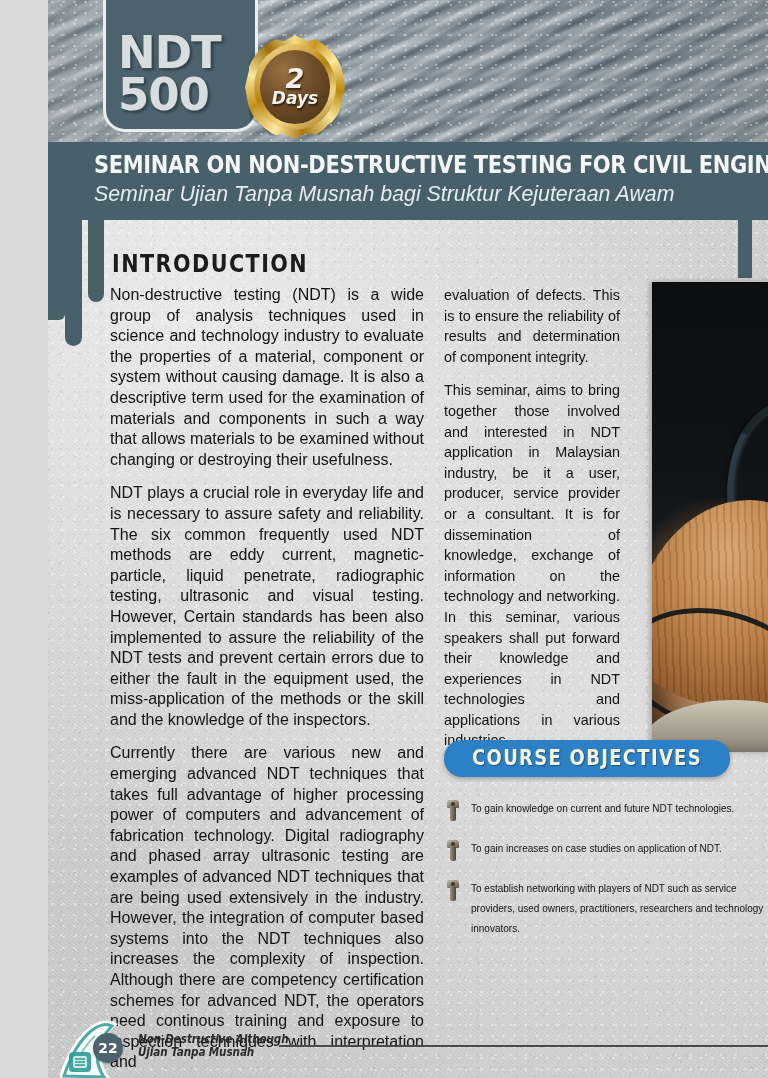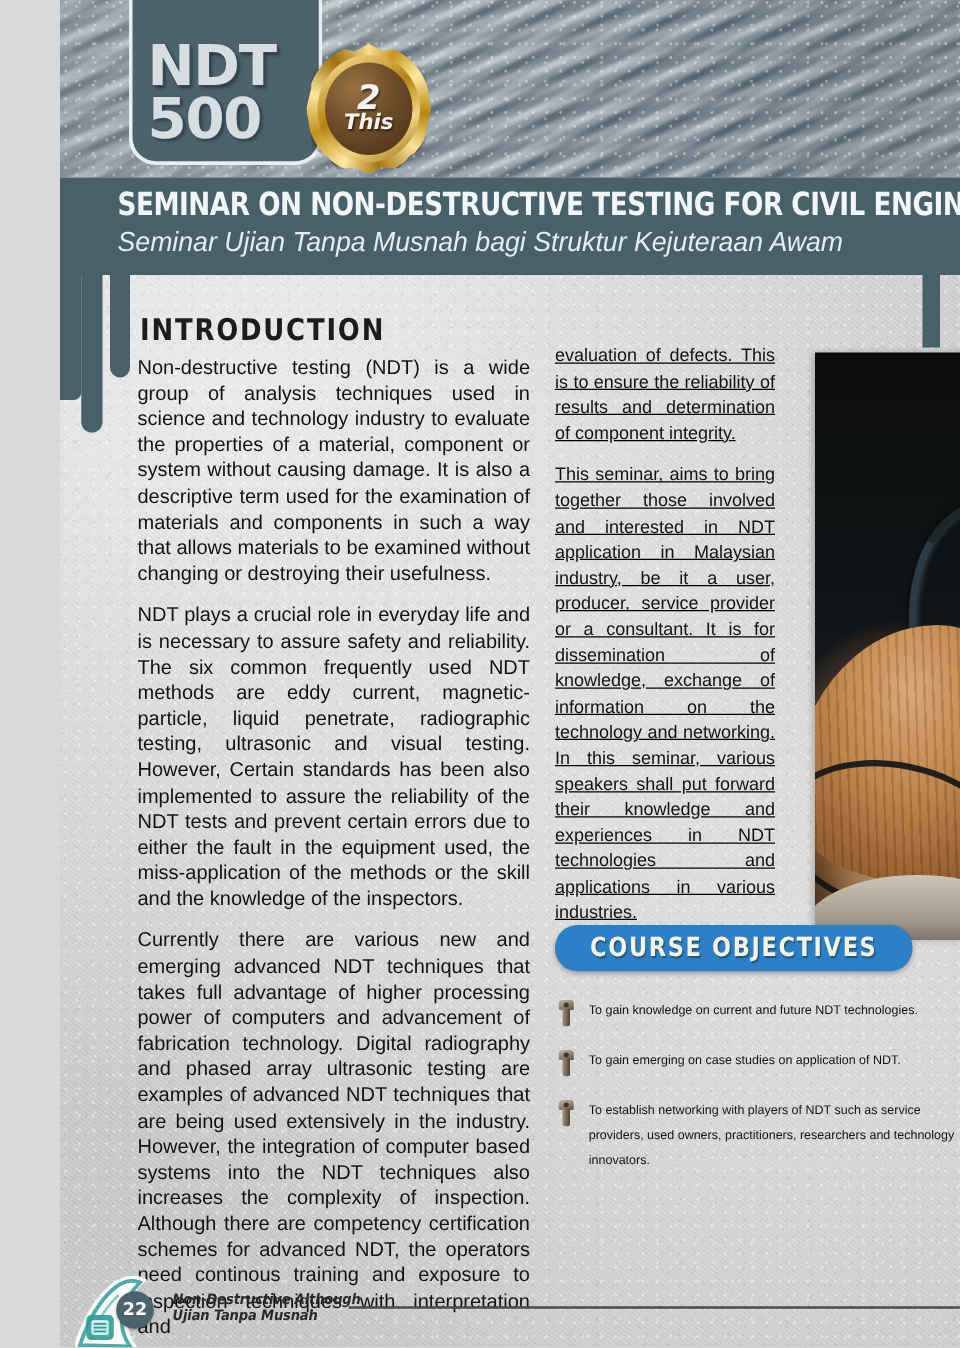--- a/index.html
+++ b/index.html
@@ -232,23 +232,22 @@
   }
 
   
   .col-left {
     position: absolute;
     left: 62px; top: 57px;
     width: 314px;
   }
   .col-right {
     position: absolute;
-    left: 396px; top: 47px;
+    left: 396px; top: 57px;
     width: 176px;
-    text-decoration: underline;
   }
   .para {
     font-family: "Liberation Sans", sans-serif;
     font-size: 16px;
     line-height: 20.6px;
     color: #131313;
     text-align: justify;
     text-justify: inter-word;
     margin-bottom: 13px;
   }
@@ -426,21 +425,21 @@
   <div class="logo-plate">
     <div class="logo-line">NDT</div>
     <div class="logo-line">500</div>
   </div>
 
   <div class="days-badge">
     <div class="badge-outer"></div>
     <div class="badge-ring"></div>
     <div class="badge-inner">
       <div class="badge-num">2</div>
-      <div class="badge-word">This</div>
+      <div class="badge-word">Days</div>
     </div>
   </div>
 
   <div class="title-band">
     <div class="title-main">SEMINAR ON NON-DESTRUCTIVE TESTING FOR CIVIL ENGINEERING STRUCTURE</div>
     <div class="title-sub">Seminar Ujian Tanpa Musnah bagi Struktur Kejuteraan Awam</div>
   </div>
 
   <div class="drips">
     <div class="drip d1"></div>
@@ -486,21 +485,21 @@
             <span class="shaft"></span>
         </span>
         <span class="obj-text">To gain knowledge on current and future NDT technologies.</span>
       </div>
 
       <div class="obj-item">
         <span class="bolt-icon">
           <span class="head"></span>
             <span class="shaft"></span>
         </span>
-        <span class="obj-text">To gain emerging on case studies on application of NDT.</span>
+        <span class="obj-text">To gain increases on case studies on application of NDT.</span>
       </div>
 
       <div class="obj-item">
         <span class="bolt-icon">
           <span class="head"></span>
             <span class="shaft"></span>
         </span>
         <span class="obj-text">To establish networking with players of NDT such as service providers, used owners, practitioners, researchers and technology innovators.</span>
       </div>
 

